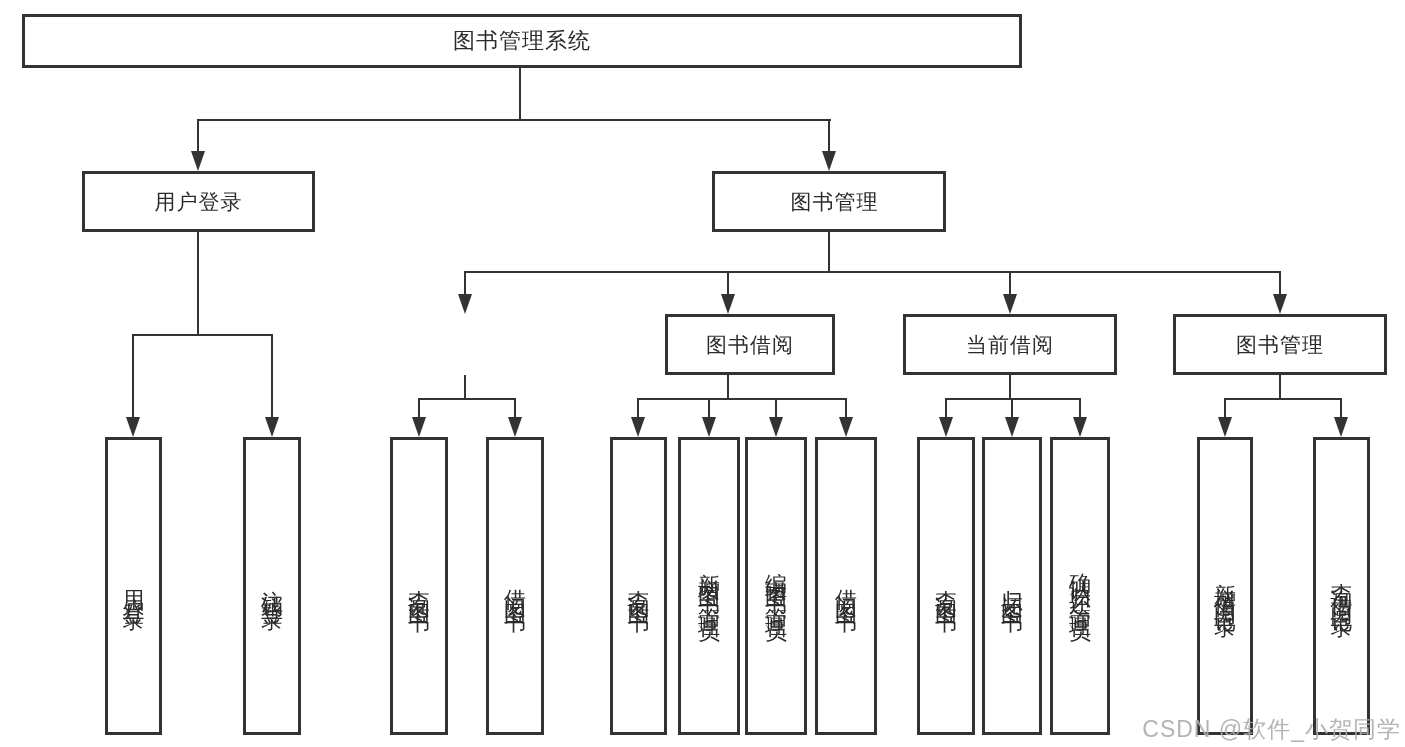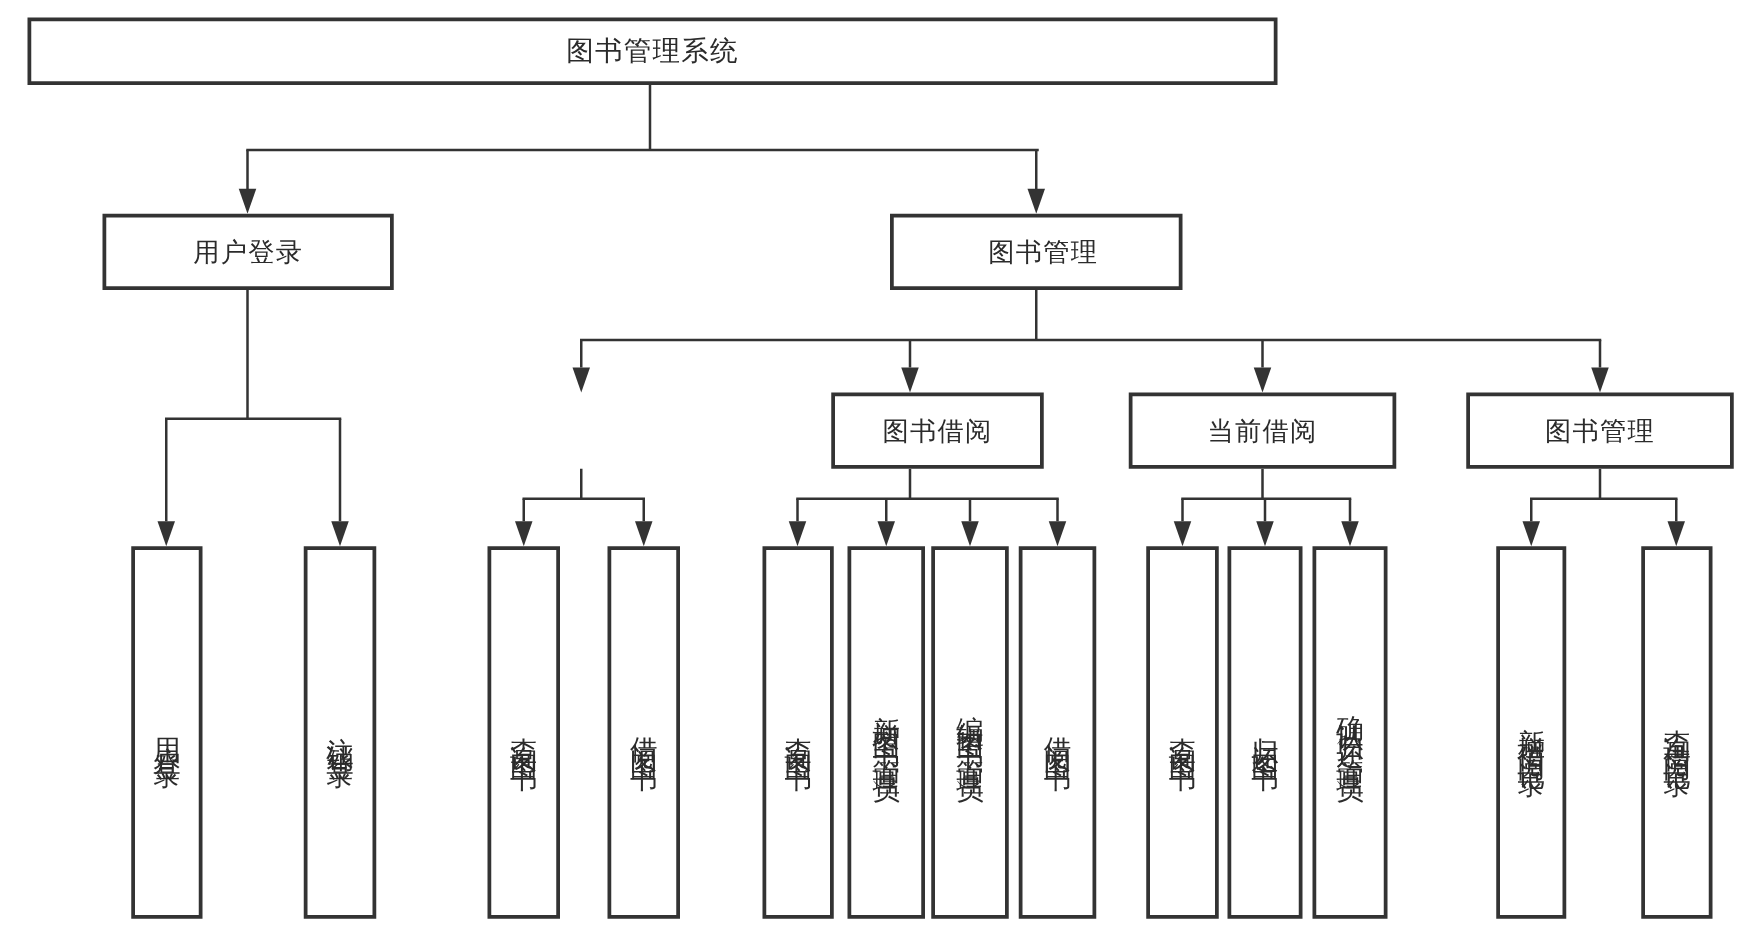--- a/index.html
+++ b/index.html
@@ -199,14 +199,15 @@
   <div class="arrow" style="left:1005px; top:417px;"></div>
   <div class="arrow" style="left:1073px; top:417px;"></div>
 
   <div class="vline" style="left:1279px; top:375px; height:25px;"></div>
   <div class="hline" style="left:1224px; top:398px; width:118px;"></div>
   <div class="vline" style="left:1224px; top:399px; height:18px;"></div>
   <div class="vline" style="left:1340px; top:399px; height:18px;"></div>
   <div class="arrow" style="left:1218px; top:417px;"></div>
   <div class="arrow" style="left:1334px; top:417px;"></div>
 
+  <div id="watermark">CSDN @软件_小贺同学</div>
 
 </div>
 
 </body></html>

